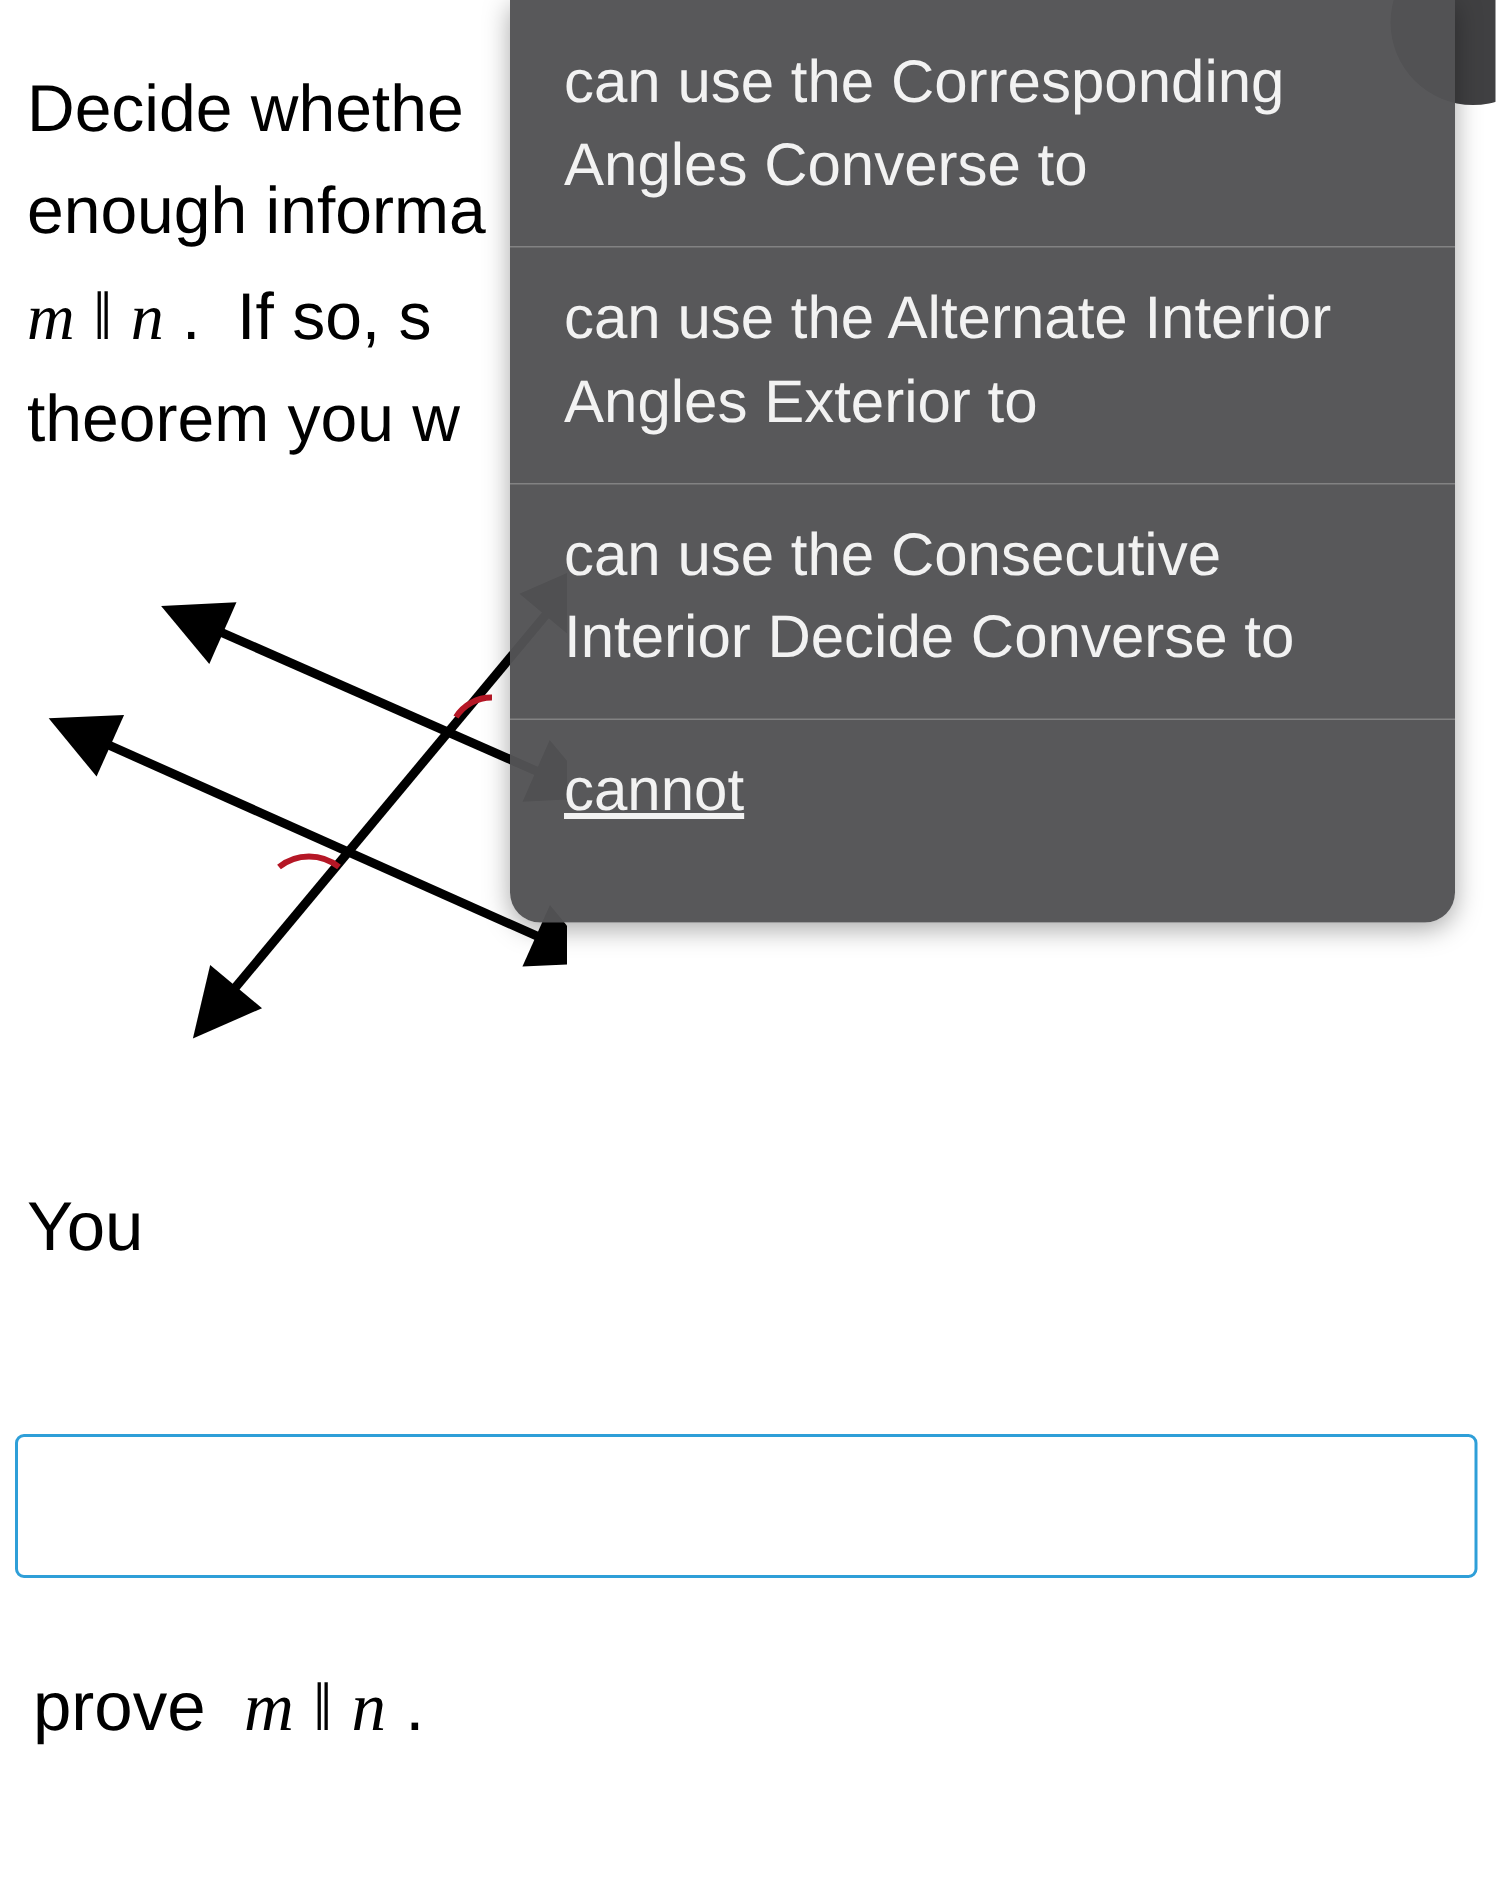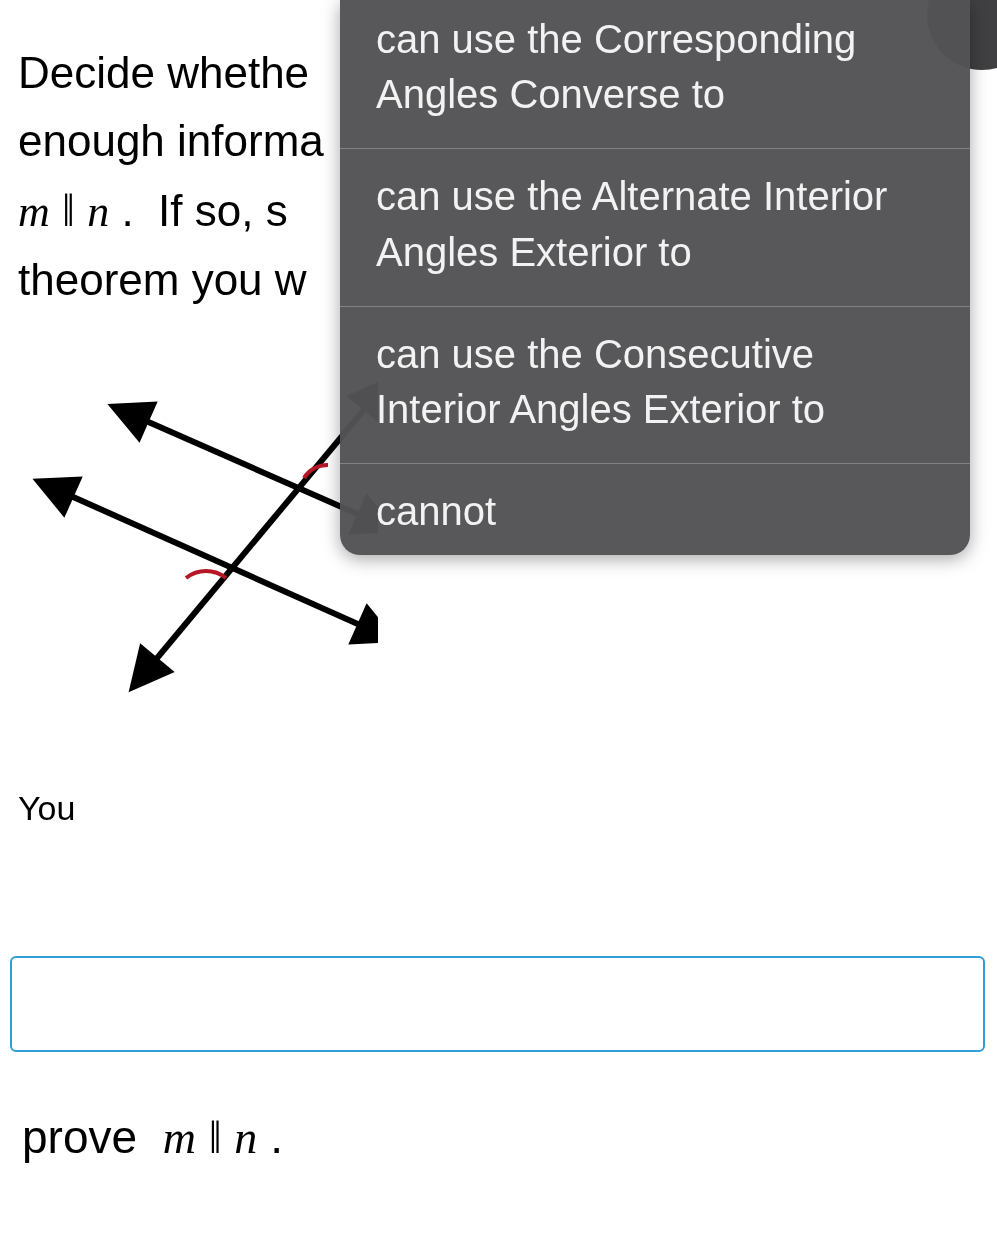--- a/index.html
+++ b/index.html
@@ -14,21 +14,21 @@
     .content {
       padding: 40px 10px 0 18px;
       font-size: 44px;
       line-height: 1.5;
       color: #000;
     }
     .question-line { margin-bottom: 2px; }
     .math-ital { font-style: italic; font-family: "Times New Roman", serif; }
     .math-par { font-family: "Times New Roman", serif; font-size: 46px; }
     .diagram-wrap { margin-top: 50px; margin-bottom: 60px; }
-    .you-line { font-size: 34px; margin-top: 90px; }
+    .you-line { font-size: 46px; margin-top: 90px; }
     .answer-input-box {
       position: absolute;
       top: 956px;
       left: 10px;
       width: 975px;
       height: 96px;
       border: 2px solid #2f9fd8;
       border-radius: 6px;
       background: #fff;
     }
@@ -51,22 +51,22 @@
       font-size: 40px;
       box-shadow: 0 4px 18px rgba(0,0,0,0.35);
       overflow: hidden;
     }
     .dropdown-item {
       padding: 20px 36px 26px 36px;
       border-bottom: 1px solid rgba(255,255,255,0.25);
       line-height: 1.38;
       cursor: pointer;
     }
-    .dropdown-item:first-child { padding-top: 12px; }
-    .dropdown-item:last-child { border-bottom: none; padding-bottom: 16px; }
+    .dropdown-item:first-child { padding-top: 12px; margin-top: 16px; }
+    .dropdown-item:last-child { border-bottom: none; padding-bottom: 60px; text-decoration: underline; }
     .hyphen { letter-spacing: 0; }
     
     .corner { position:absolute; top:-40px; right:-40px; width:110px; height:110px; border-radius:50%; background: rgba(60,60,62,0.98); }
     svg.diagram { display:block; }
   </style>
 </head>
 <body>
 
 <div class="corner"></div>
 
@@ -115,18 +115,18 @@
 </div>
 
 <div class="dropdown">
   <div class="dropdown-item">
     <span class="hyphen">can use the Correspond­ing Angles Converse to</span>
   </div>
   <div class="dropdown-item">
     <span>can use the Alternate Interior Angles Exterior to</span>
   </div>
   <div class="dropdown-item">
-    <span>can use the Consecutive Interior Angles Exterior to</span>
+    <span>can use the Consecutive Interior Decide Converse to</span>
   </div>
   <div class="dropdown-item">
     <span>cannot</span>
   </div>
 </div>
 
 </body></html>

